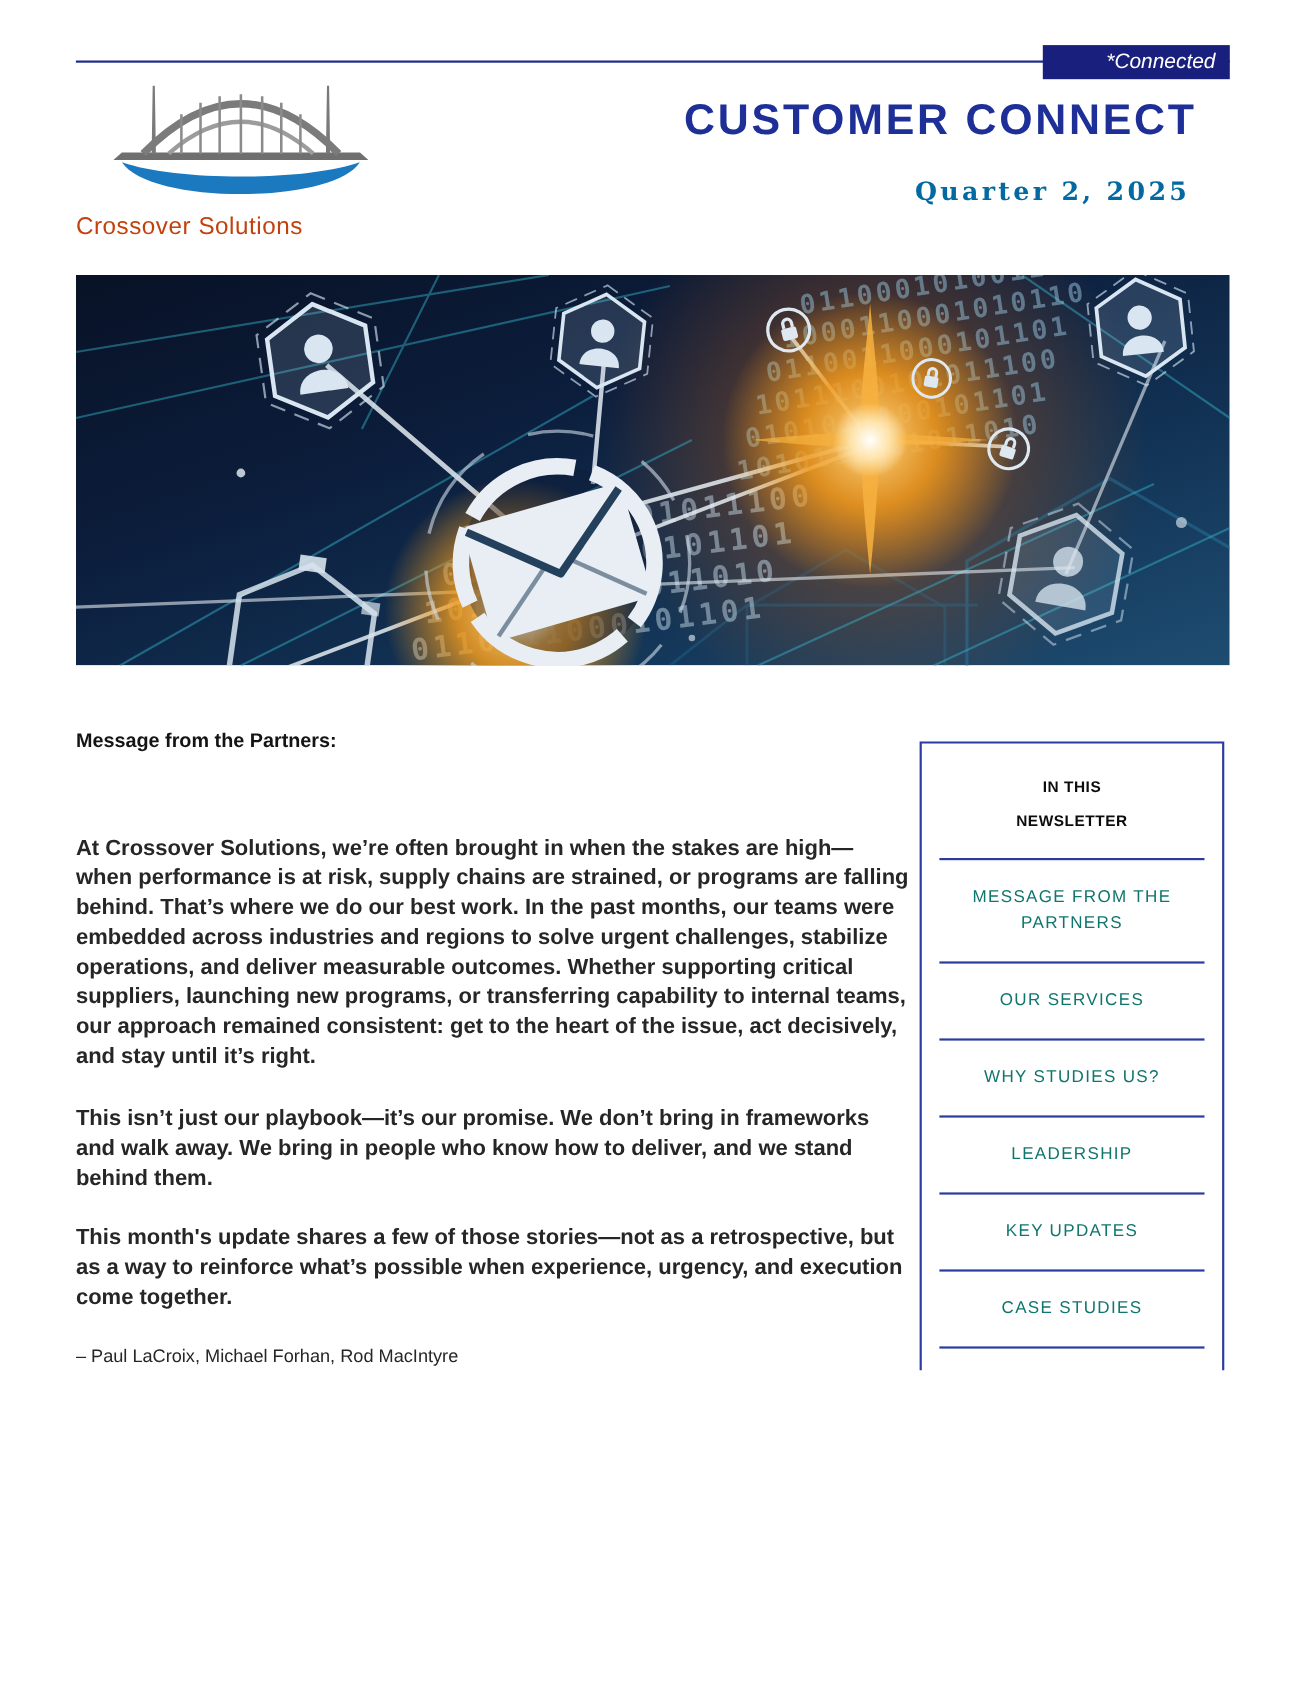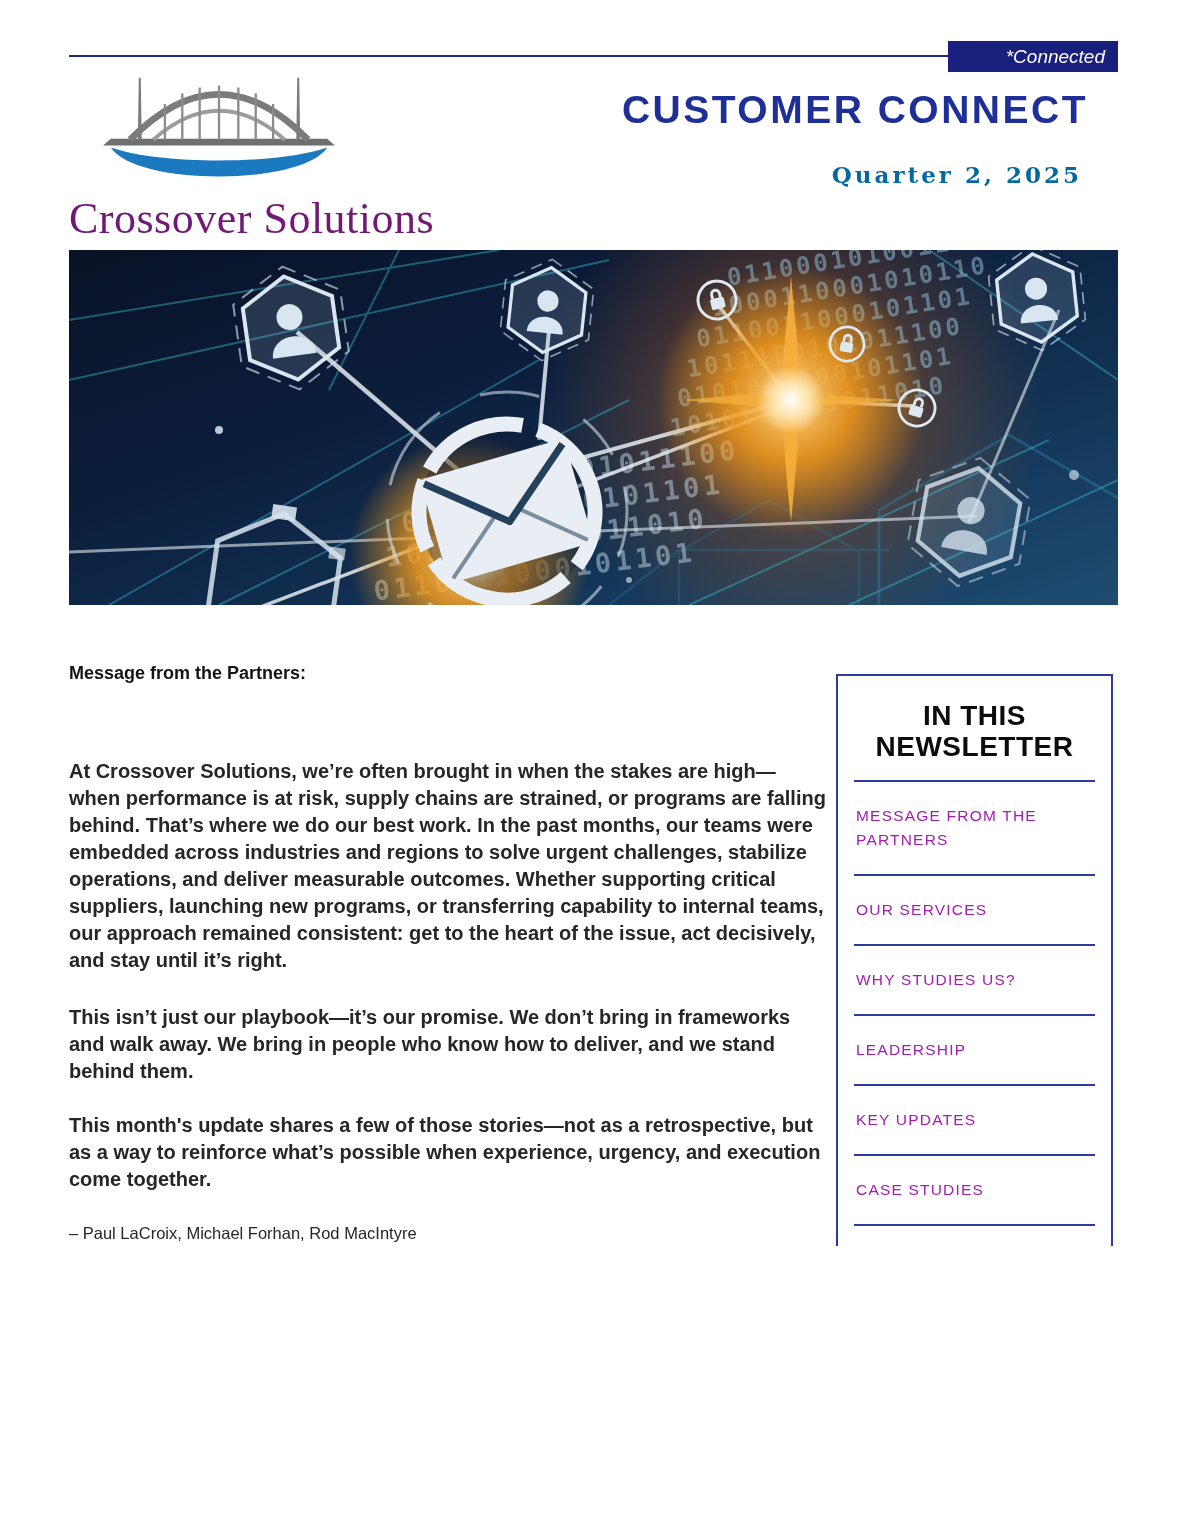--- a/index.html
+++ b/index.html
@@ -7,22 +7,22 @@
         font-family:"Liberation Sans",sans-serif;}
 
   
   .top-rule{position:absolute;left:69px;top:55px;width:1049px;height:2px;background:#1c2a8a;}
   .badge{position:absolute;left:948px;top:41px;width:170px;height:31px;background:#191f7c;
          color:#ffffff;display:flex;align-items:center;justify-content:flex-end;
          padding-right:13px;box-sizing:border-box;font-style:italic;font-size:19px;}
 
   
   .logo{position:absolute;left:103px;top:74px;width:232px;height:114px;}
-  .brand-name{position:absolute;left:69px;top:193px;font-family:Liberation Serif, serif;
-              font-size:44px;color:#701a75;letter-spacing:.5px;}
+  .brand-name{position:absolute;left:69px;top:193px;font-family:Liberation Sans, sans-serif;
+              font-size:22px;color:#c2410c;letter-spacing:.5px;}
 
   
   .masthead-title{position:absolute;right:99px;top:88px;font-size:39px;font-weight:bold;
                   letter-spacing:2.5px;color:#1e3097;}
   .masthead-issue{position:absolute;right:105px;top:161px;font-size:23px;font-weight:bold;
                   letter-spacing:3px;color:#0369a1;font-family:"DejaVu Serif",serif;}
 
   
   .hero{position:absolute;left:69px;top:250px;width:1049px;height:355px;overflow:hidden;}
   .hero svg{display:block;}
@@ -30,25 +30,25 @@
   
   .article{position:absolute;left:69px;top:663px;width:757px;color:#262626;}
   .article .heading{font-size:18px;font-weight:bold;color:#141414;margin:0 0 74px 0;}
   .article p{font-size:20px;line-height:27px;margin:0 0 27px 0;font-weight:bold;}
   .article p.p1{margin-bottom:30px;}
   .article .signoff{font-size:16.5px;line-height:27px;margin-top:25px;}
 
   
   .toc{position:absolute;left:836px;top:674px;width:277px;height:728px;box-sizing:border-box;
        border:2px solid #2c3c9e;border-bottom-width:5px;background:#ffffff;}
-  .toc-title{text-align:center;margin-top:24px;font-size:28px;font-weight:bold;line-height:31px;
+  .toc-title{text-align:center;margin-top:24px;font-size:14px;font-weight:bold;line-height:31px;
              letter-spacing:.5px;color:#0c0c0c;font-family:"Liberation Sans",sans-serif;}
   .toc-divider{width:88%;margin:0 auto;border-top:2px solid #2c3c9e;height:0;}
   .toc-title-gap{height:18px;}
-  .toc-item{text-align:left;font-size:15.5px;letter-spacing:1.2px;color:#a21caf;
+  .toc-item{text-align:center;font-size:15.5px;letter-spacing:1.2px;color:#0f766e;
             padding:22px 18px;line-height:24px;}
 
   
   .footer-rule{position:absolute;left:69px;top:1476px;width:1056px;height:2px;background:#2c3c9e;}
 </style>
 </head>
 <body>
 
 <div class="page">
 

